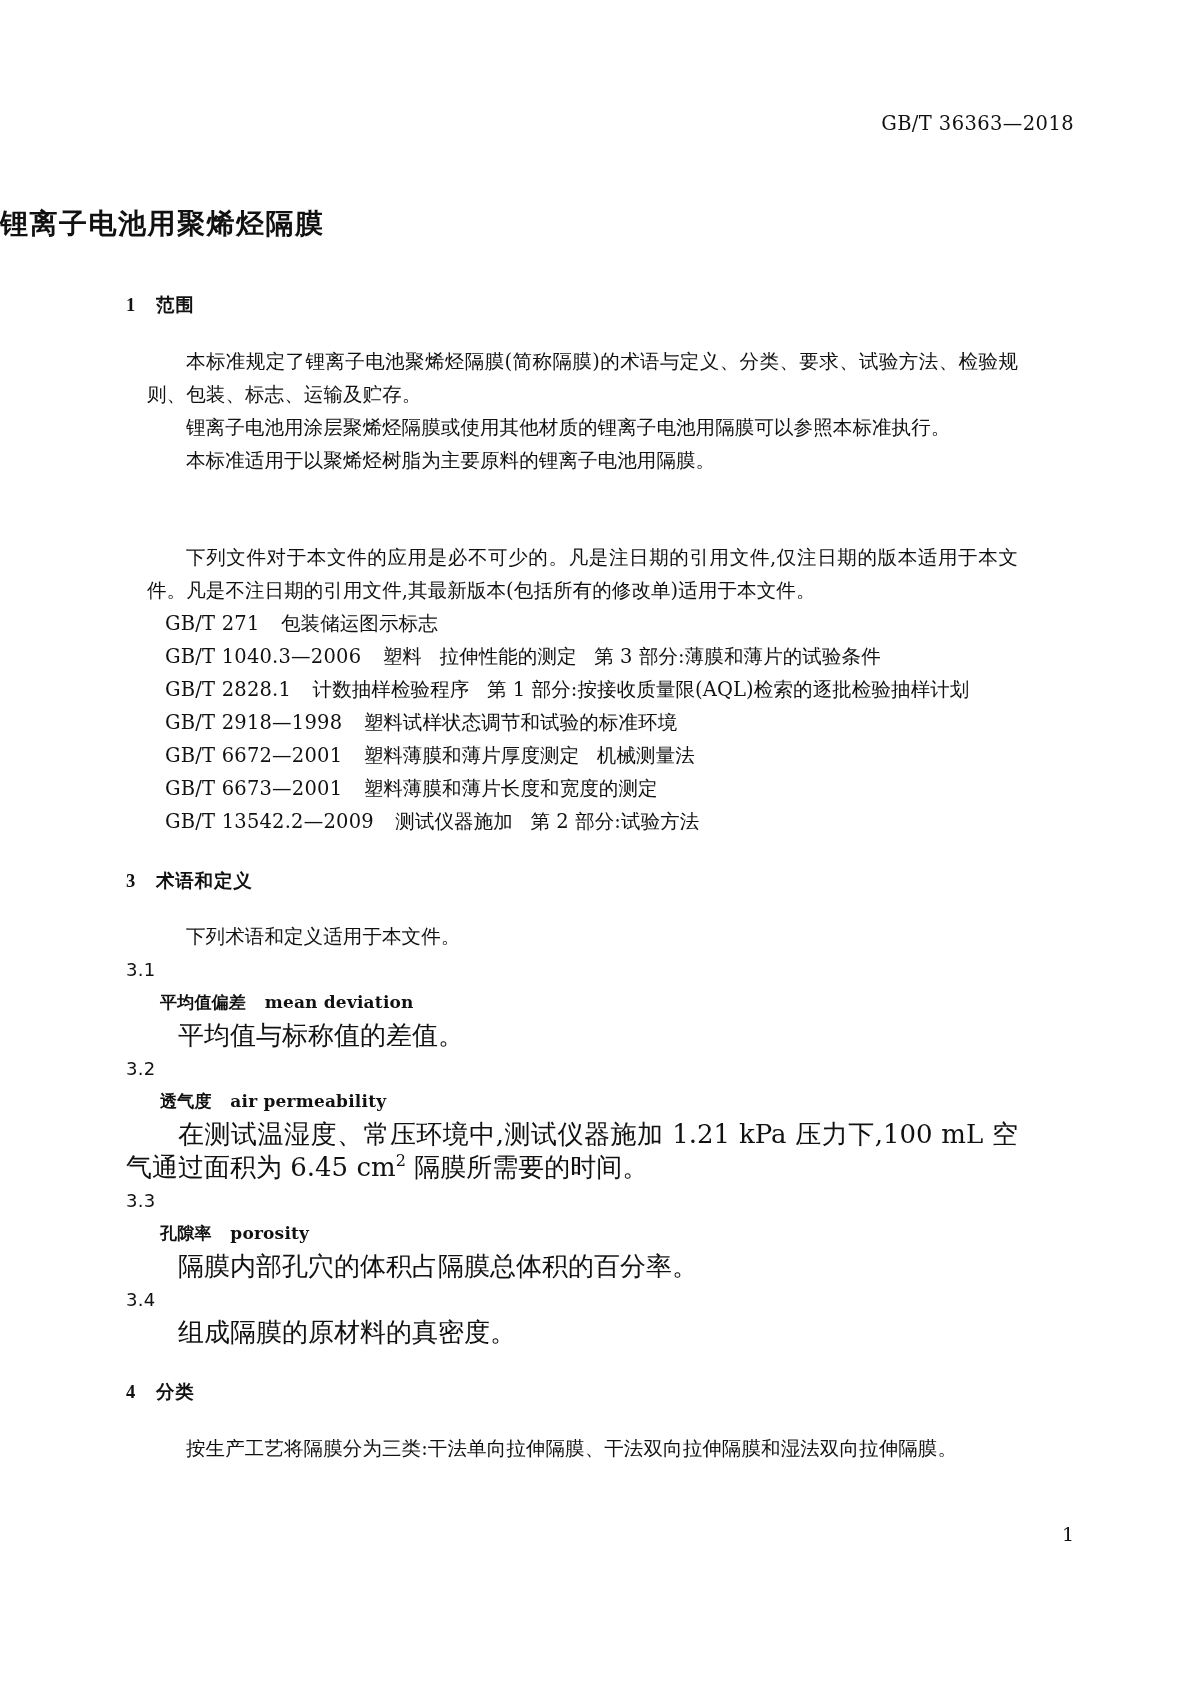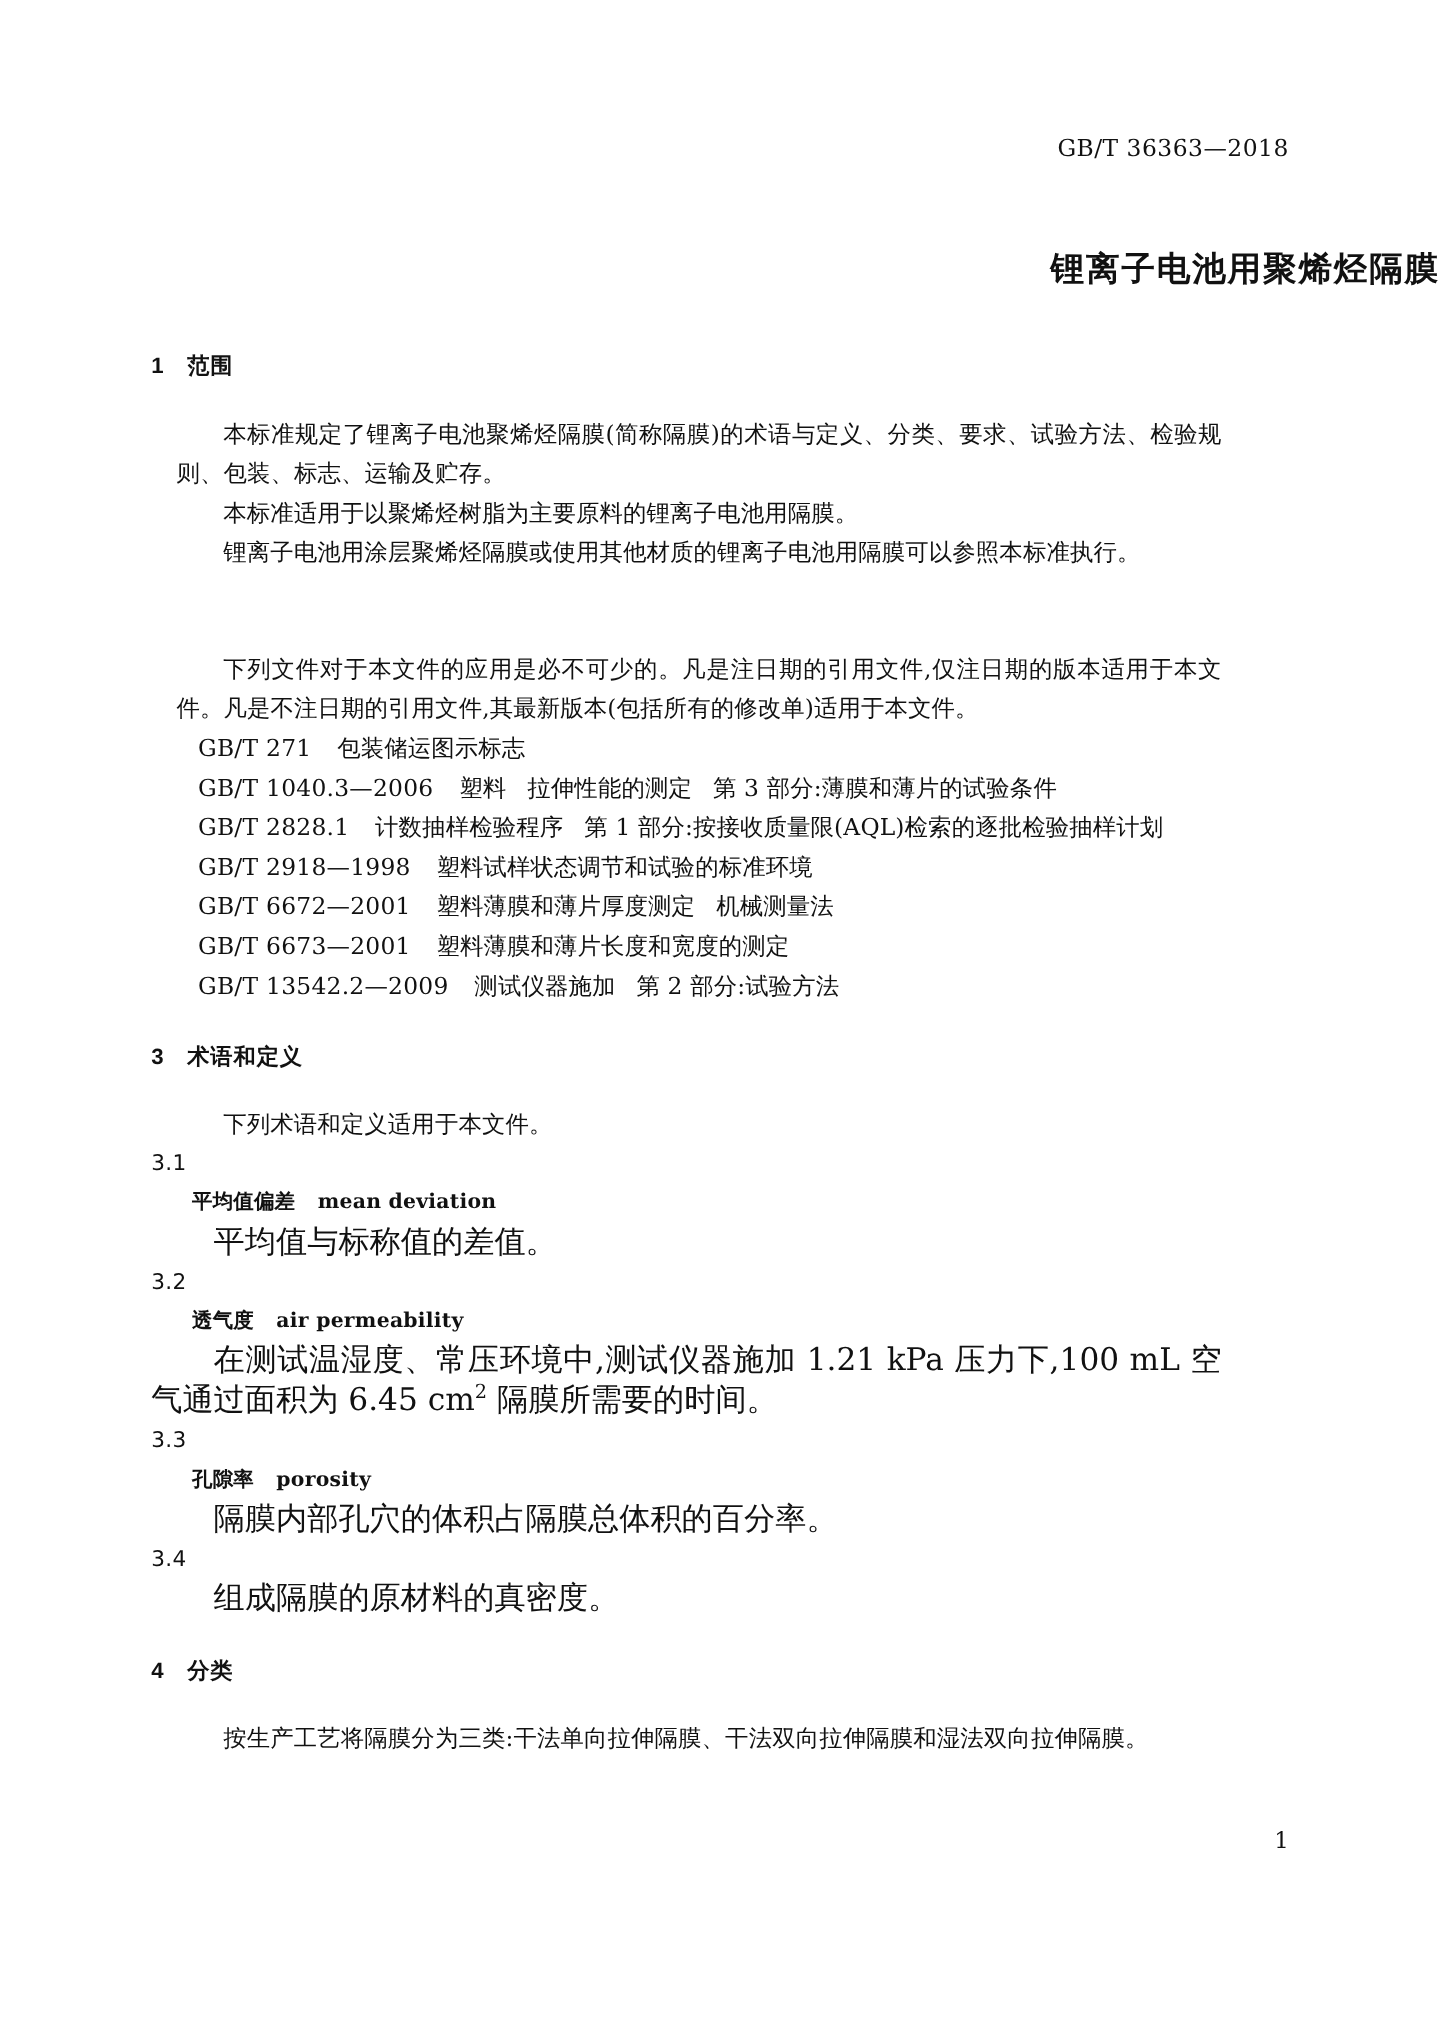--- a/index.html
+++ b/index.html
@@ -41,37 +41,37 @@
     white-space: nowrap;
     text-align: center;
   }
 
   
   .doc-title {
     position: absolute;
     top: 205px;
     left: 0;
     width: 1200px;
-    text-align: right;
+    text-align: left;
     font-family: "DejaVu Sans", "Liberation Sans", sans-serif;
     font-weight: bold;
     font-size: 28px;
     letter-spacing: 1.5px;
   }
 
   
   .body {
     position: absolute;
     top: 296px;
     left: 126px;
     width: 892px;
   }
 
   h2.clause {
-    font-family: Liberation Sans, sans-serif;
+    font-family: Liberation Serif, serif;
     font-weight: bold;
     font-size: 18.5px;
     margin: 0;
     padding: 0;
     letter-spacing: 0.8px;
     line-height: 1.0;
   }
   .clause-num {
     display: inline-block;
     min-width: 30px;
@@ -161,22 +161,22 @@
 
   <div class="doc-title">锂离子电池用聚烯烃隔膜</div>
 
   <div class="body">
 
     <h2 class="clause">
       <span class="clause-num">1</span><span>范围</span>
     </h2>
     <div class="gap-after-heading"></div>
     <p class="para indent">本标准规定了锂离子电池聚烯烃隔膜(简称隔膜)的术语与定义、分类、要求、试验方法、检验规则、包装、标志、运输及贮存。</p>
+    <p class="para indent">锂离子电池用涂层聚烯烃隔膜或使用其他材质的锂离子电池用隔膜可以参照本标准执行。</p>
     <p class="para indent">本标准适用于以聚烯烃树脂为主要原料的锂离子电池用隔膜。</p>
-    <p class="para indent">锂离子电池用涂层聚烯烃隔膜或使用其他材质的锂离子电池用隔膜可以参照本标准执行。</p>
 
     <div class="gap-before-heading"></div>
 
     <div class="gap-after-heading"></div>
     <p class="para indent">下列文件对于本文件的应用是必不可少的。凡是注日期的引用文件,仅注日期的版本适用于本文件。凡是不注日期的引用文件,其最新版本(包括所有的修改单)适用于本文件。</p>
 
     <ul class="ref-list">
       <li><span class="ref-code">GB/T 271</span><span class="ref-sp-wide"></span><span>包装储运图示标志</span></li>
       <li><span class="ref-code">GB/T 1040.3—2006</span><span class="ref-sp-wide"></span><span>塑料</span><span class="ref-sp"></span><span>拉伸性能的测定</span><span class="ref-sp"></span><span>第 3 部分:薄膜和薄片的试验条件</span></li>
       <li><span class="ref-code">GB/T 2828.1</span><span class="ref-sp-wide"></span><span>计数抽样检验程序</span><span class="ref-sp"></span><span>第 1 部分:按接收质量限(AQL)检索的逐批检验抽样计划</span></li>

